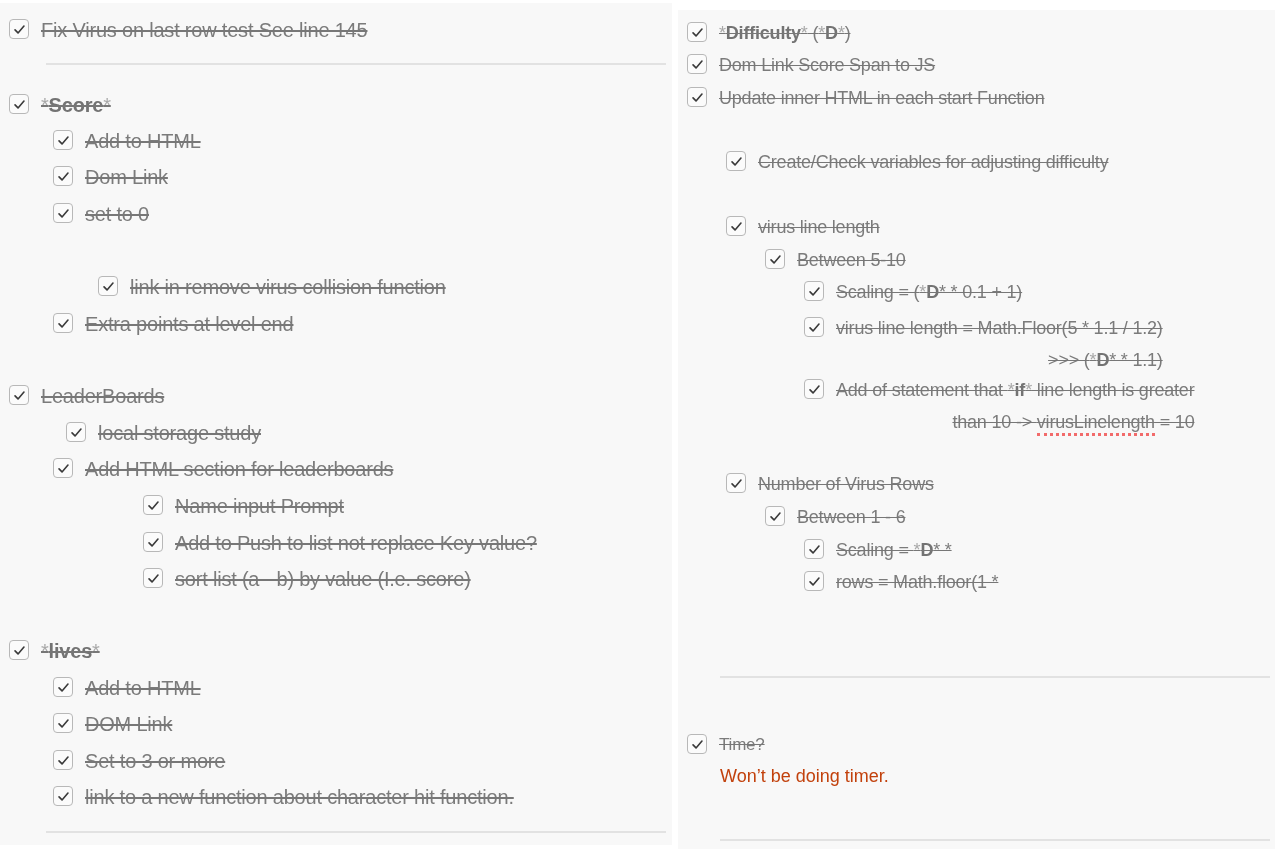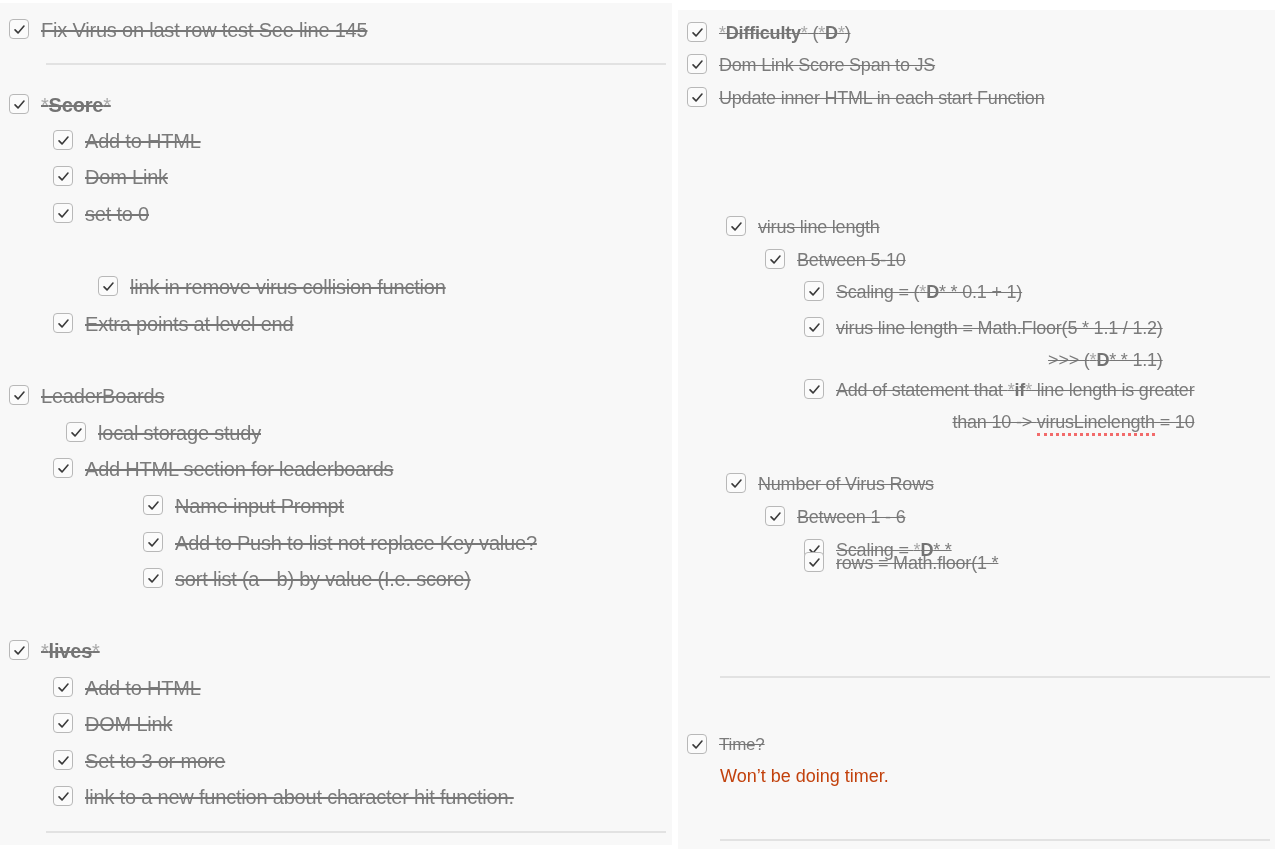--- a/index.html
+++ b/index.html
@@ -225,20 +225,28 @@
     <span class="txt">Dom Link Score Span to JS</span>
   </div>
   <div class="item" style="left:9px;top:75px;font-size:18px">
     <span class="cb">
         <svg>
           <use href="#chk"></use>
         </svg>
       </span>
     <span class="txt">Update inner HTML in each start Function</span>
   </div>
+  <div class="item" style="left:48px;top:139px;font-size:18px">
+    <span class="cb">
+        <svg>
+          <use href="#chk"></use>
+        </svg>
+      </span>
+    <span class="txt">Create/Check variables for adjusting difficulty</span>
+  </div>
 
   <div class="item" style="left:48px;top:204px;font-size:18px">
     <span class="cb">
         <svg>
           <use href="#chk"></use>
         </svg>
       </span>
     <span class="txt">virus line length</span>
   </div>
   <div class="item" style="left:87px;top:237px;font-size:18px">
@@ -297,21 +305,21 @@
     <span class="txt">Between 1 - 6</span>
   </div>
   <div class="item" style="left:126px;top:527px;font-size:18px">
     <span class="cb">
         <svg>
           <use href="#chk"></use>
         </svg>
       </span>
     <span class="txt"><span> Scaling = </span><span class="star">*</span><span class="b">D</span><span>* *</span></span>
   </div>
-  <div class="item" style="left:126px;top:540px;font-size:18px">
+  <div class="item" style="left:126px;top:559px;font-size:18px">
     <span class="cb">
         <svg>
           <use href="#chk"></use>
         </svg>
       </span>
     <span class="txt">rows = Math.floor(1 *</span>
   </div>
 
   <div class="sep" style="left:42px;top:666px;width:550px"></div>
 

